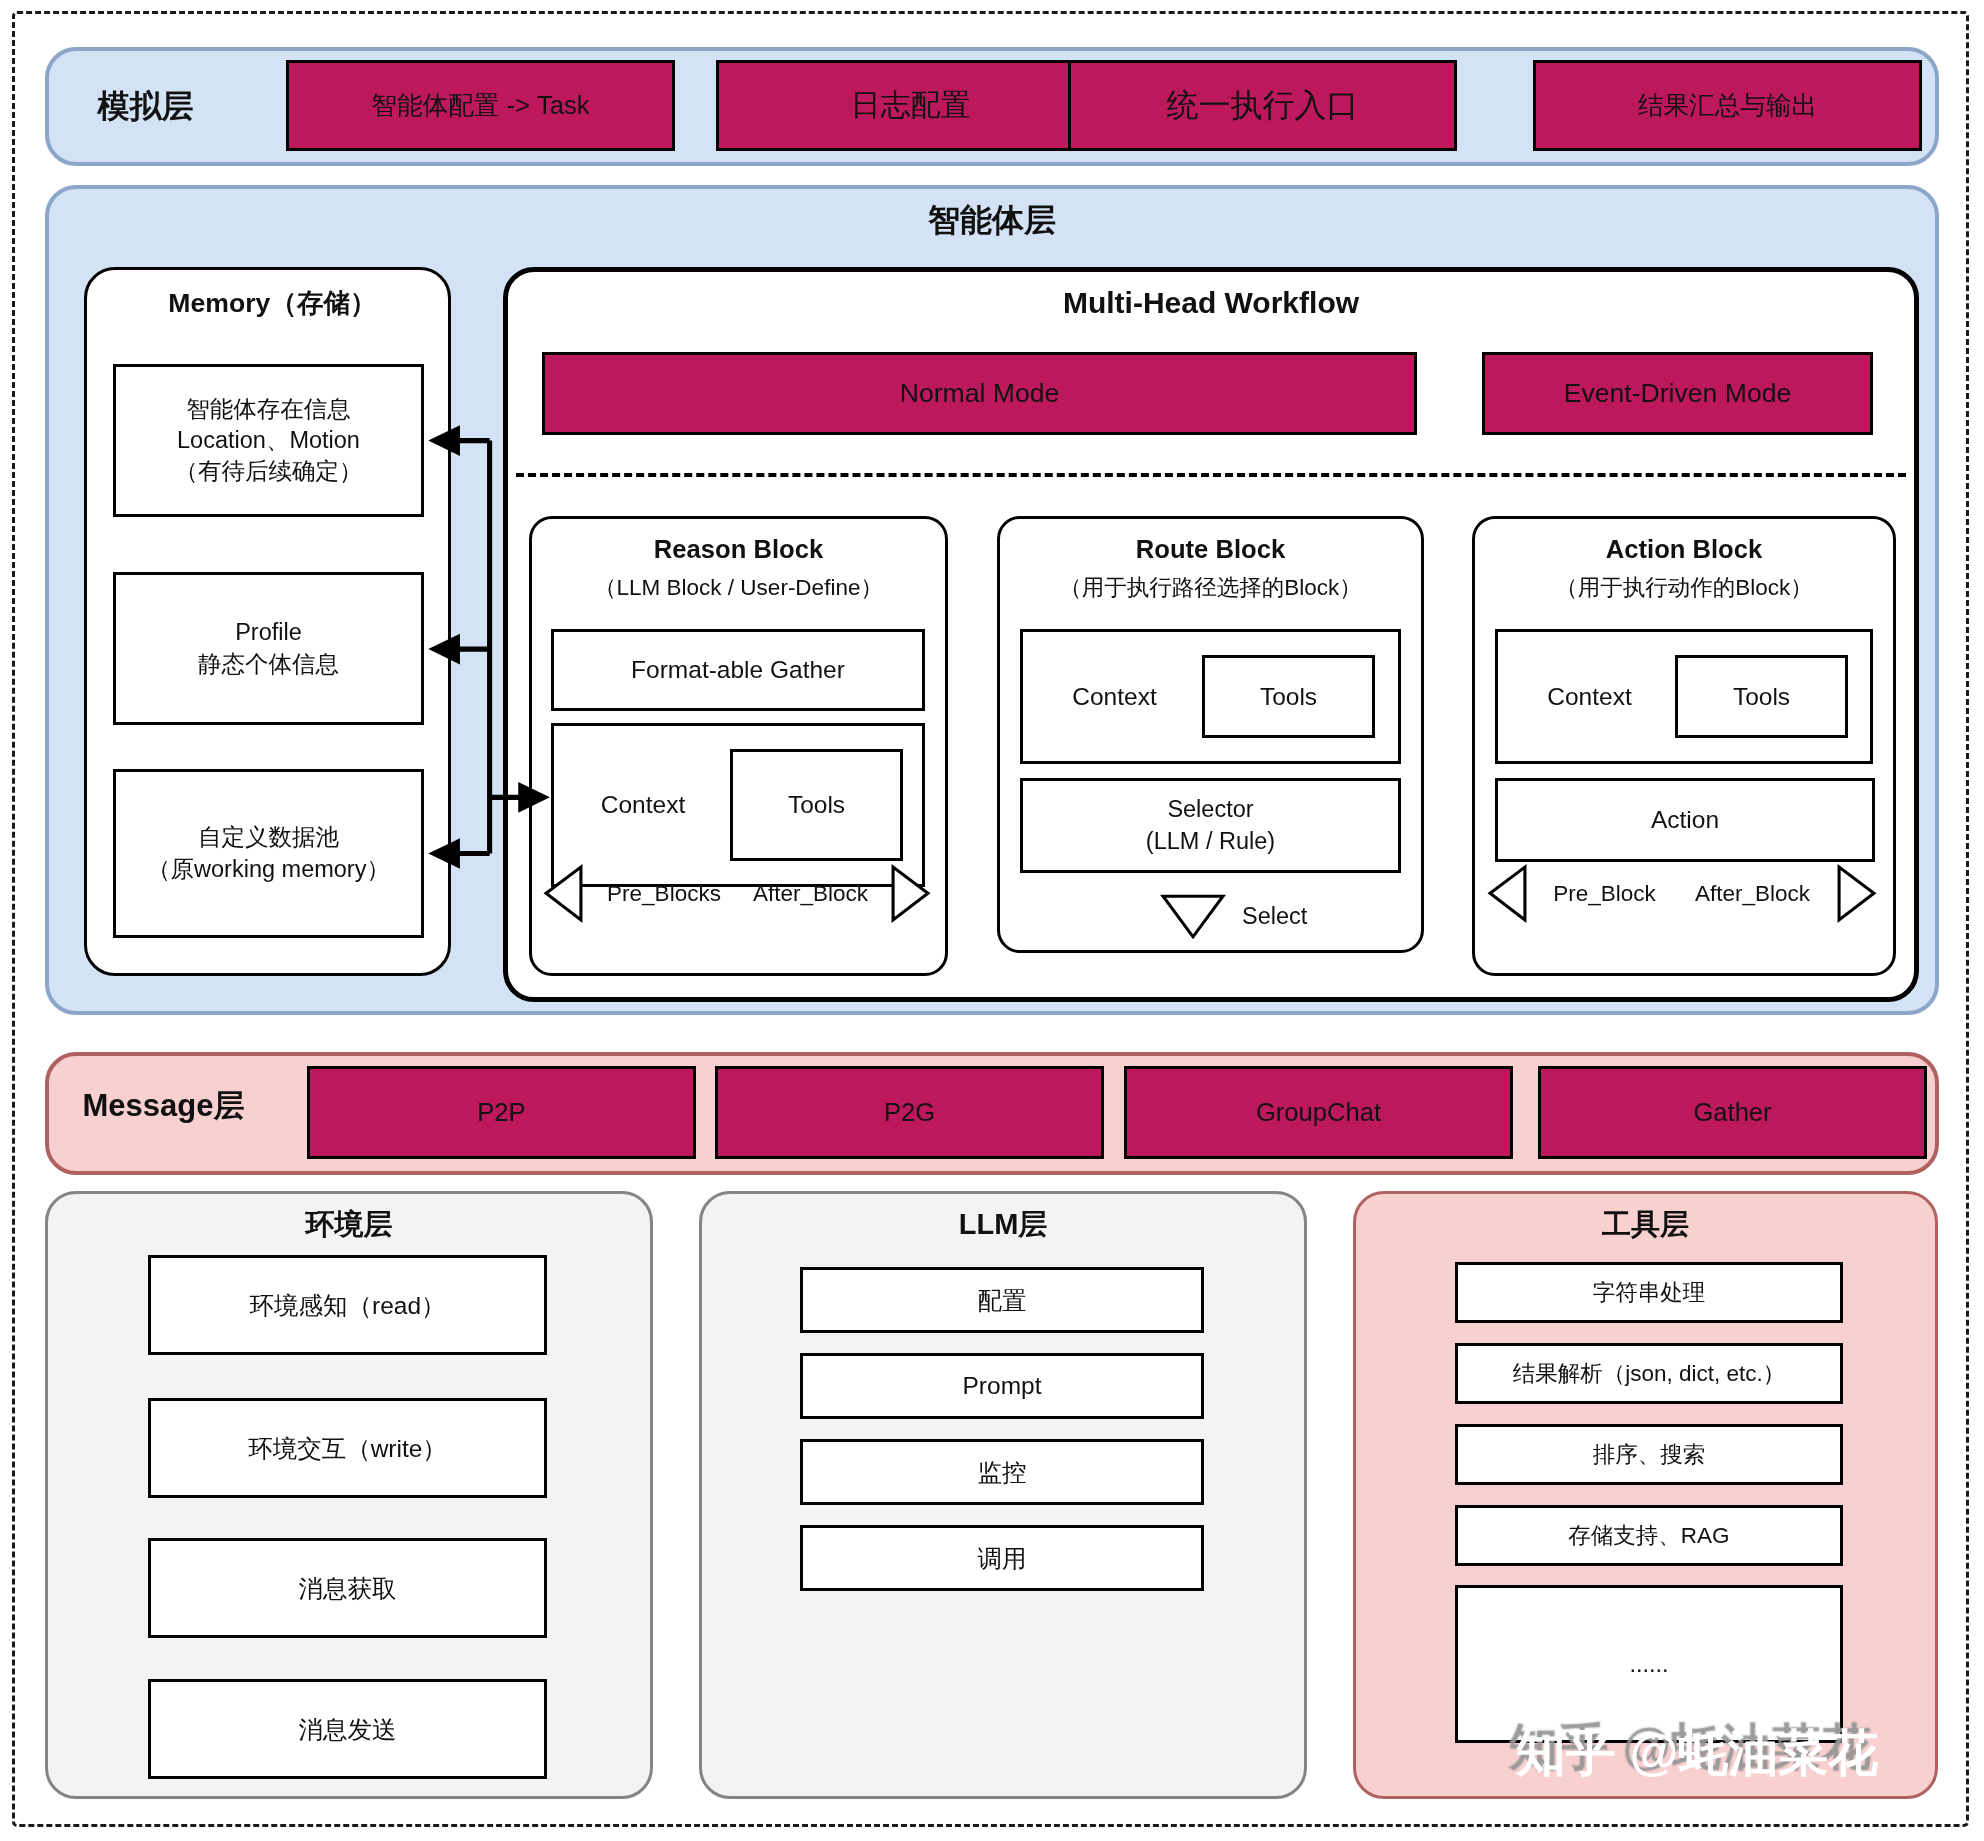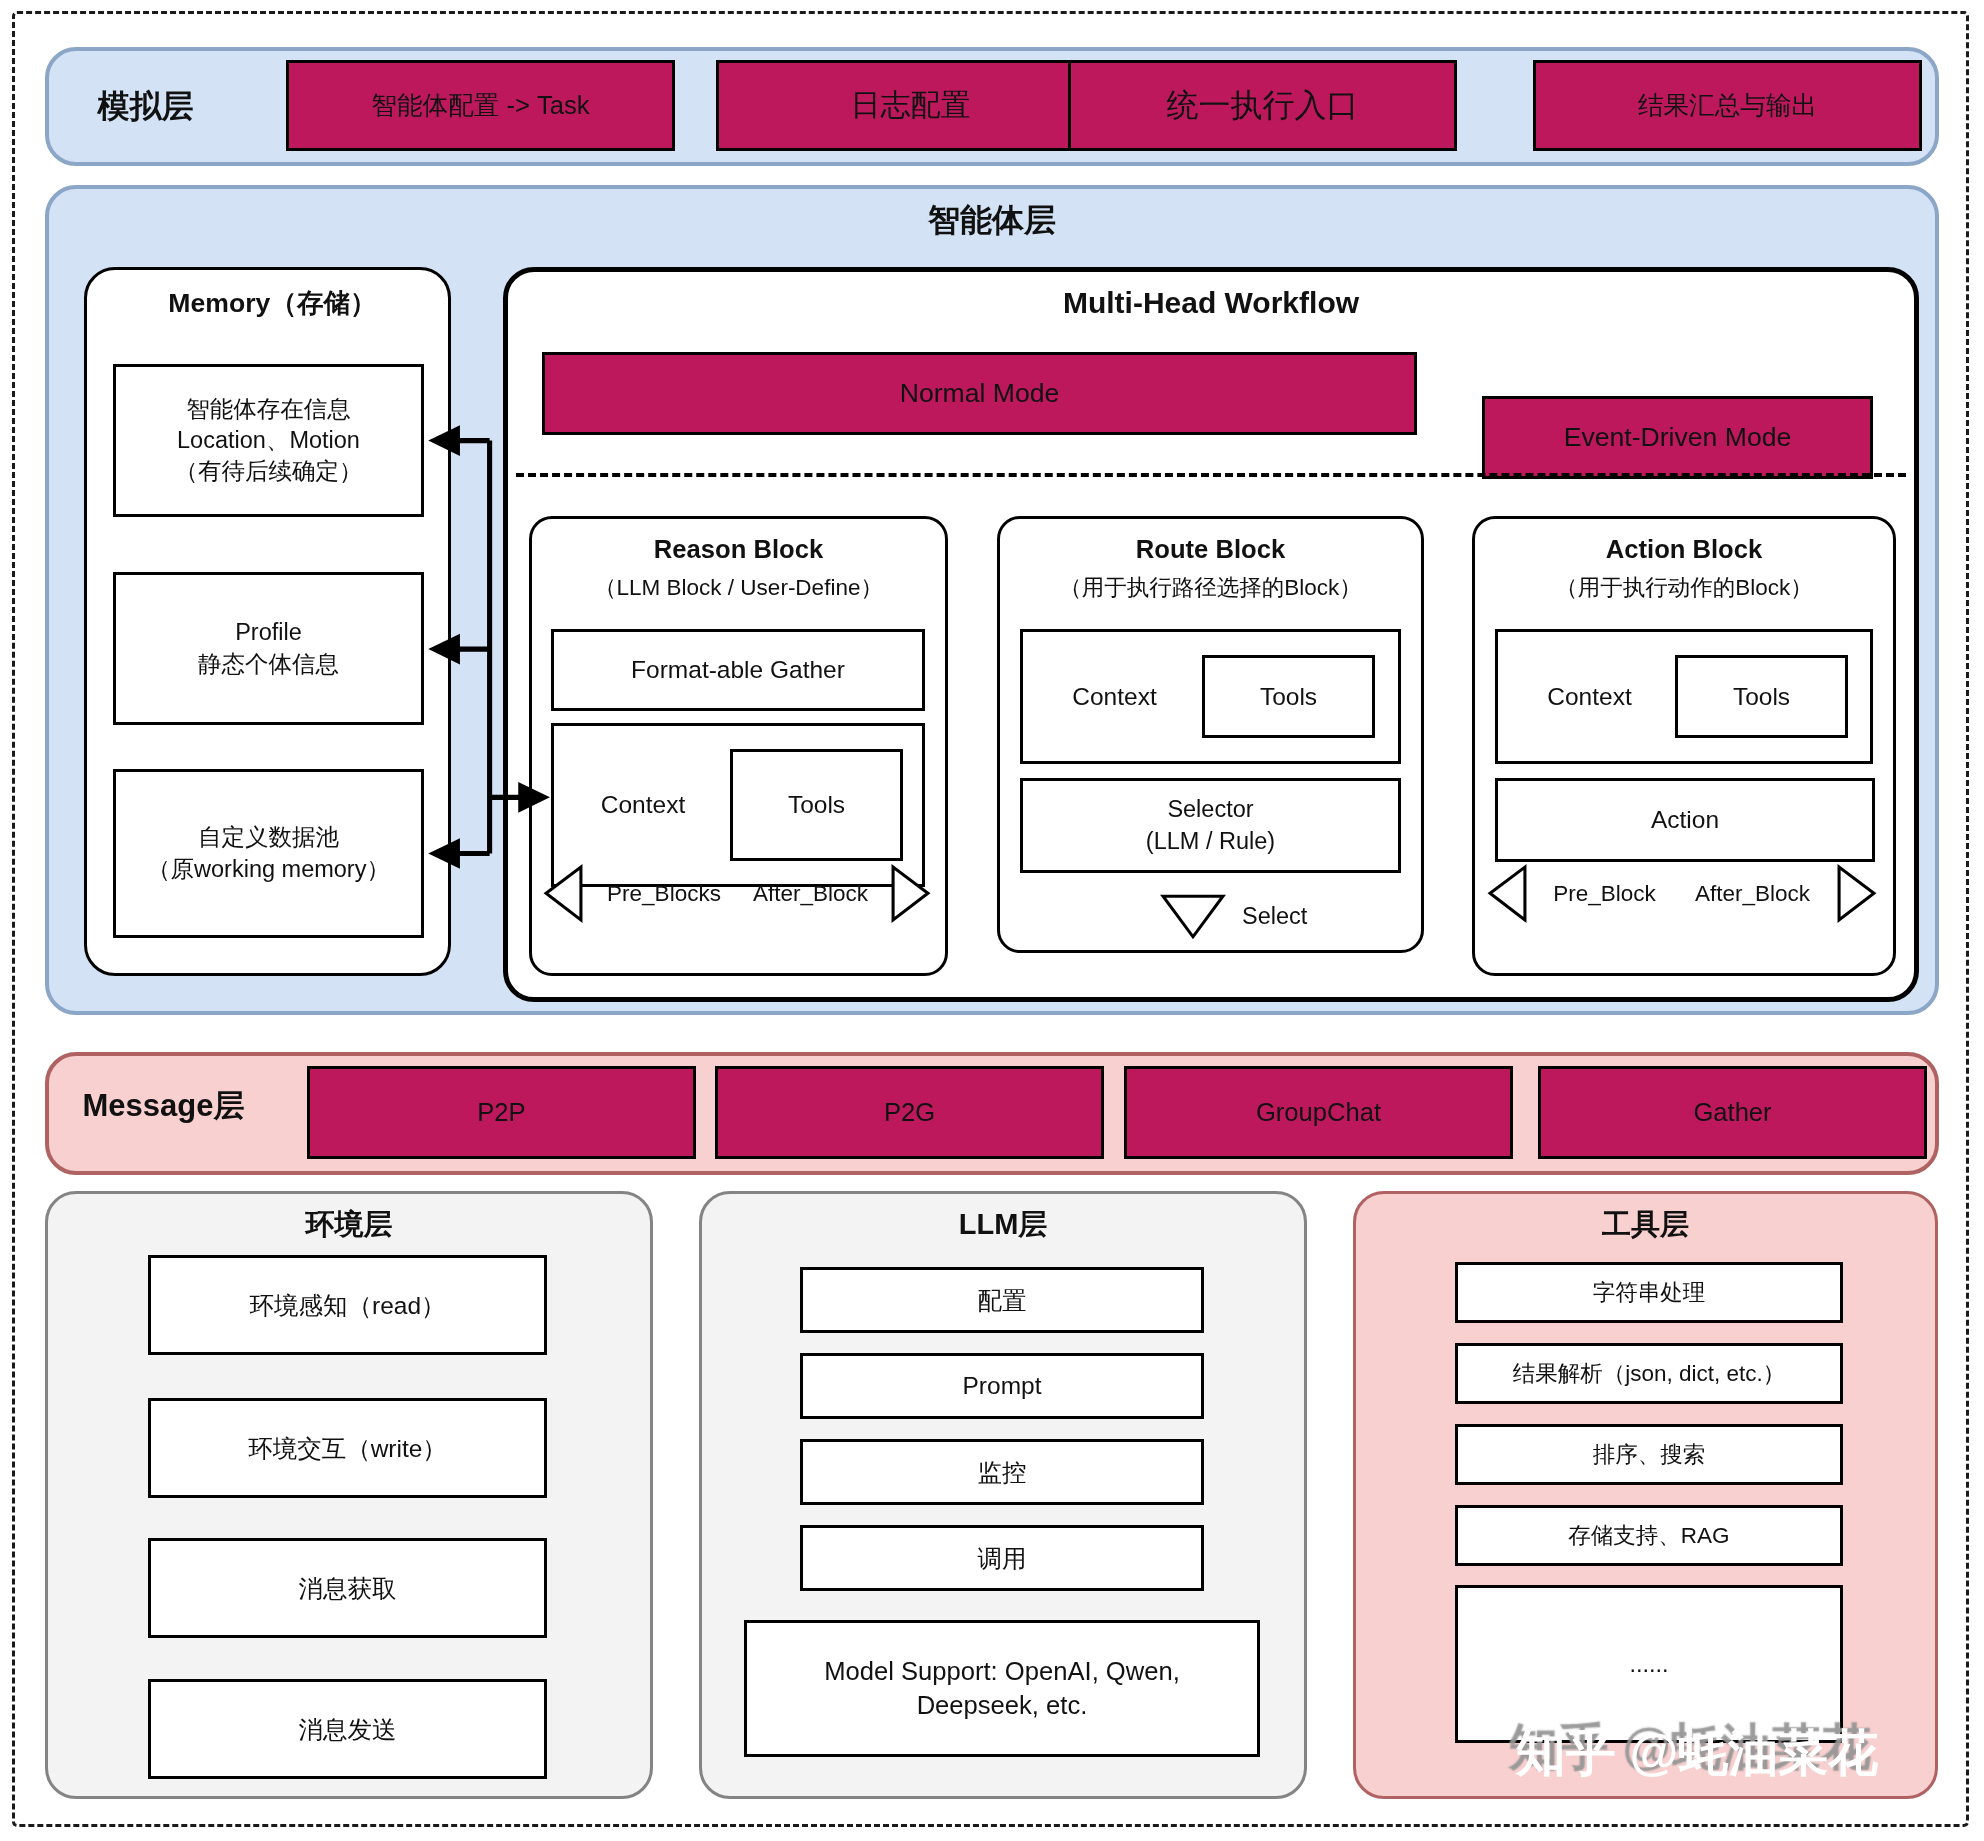--- a/index.html
+++ b/index.html
@@ -48,21 +48,21 @@
 Location、Motion
 （有待后续确定）</div>
   <div class="abs thinbox lbl preline" style="left:113px;top:572px;width:311px;height:153px;font-size:23.5px;">Profile
 静态个体信息</div>
   <div class="abs thinbox lbl preline" style="left:113px;top:769px;width:311px;height:169px;font-size:23.5px;">自定义数据池
 （原working memory）</div>
 
   <div class="abs wfcard" style="left:503px;top:267px;width:1416px;height:735px;"></div>
   <div class="abs lbl bold" style="left:503px;top:282px;width:1416px;height:41px;font-size:30px;">Multi-Head Workflow</div>
   <div class="abs wbox lbl" style="left:542px;top:352px;width:875px;height:83px;font-size:26.6px;">Normal Mode</div>
-  <div class="abs wbox lbl" style="left:1482px;top:352px;width:391px;height:83px;font-size:26.6px;margin-top:44px;">Event-Driven Mode</div>
+  <div class="abs wbox lbl" style="left:1482px;top:352px;width:391px;height:83px;font-size:26.6px;">Event-Driven Mode</div>
   <div class="abs divider" style="left:516px;top:473px;width:1390px;height:0px;"></div>
 
   <div class="abs blockcard" style="left:529px;top:516px;width:419px;height:460px;"></div>
   <div class="abs lbl bold" style="left:529px;top:531px;width:419px;height:36px;font-size:25.6px;">Reason Block</div>
   <div class="abs lbl" style="left:529px;top:571px;width:419px;height:33px;font-size:22.5px;">（LLM Block / User-Define）</div>
   <div class="abs thinbox lbl" style="left:551px;top:629px;width:374px;height:82px;font-size:24.5px;">Format-able Gather</div>
   <div class="abs thinbox" style="left:551px;top:723px;width:374px;height:164px;"></div>
   <div class="abs lbl" style="left:561px;top:723px;width:164px;height:164px;font-size:24.5px;">Context</div>
   <div class="abs thinbox lbl" style="left:730px;top:749px;width:173px;height:112px;font-size:24.5px;">Tools</div>
   <svg class="abs" style="left:543px;top:864px;" width="41" height="59" viewBox="0 0 80 115">
@@ -128,22 +128,20 @@
   <div class="abs thinbox lbl" style="left:148px;top:1398px;width:399px;height:100px;font-size:24.5px;">环境交互（write）</div>
   <div class="abs thinbox lbl" style="left:148px;top:1538px;width:399px;height:100px;font-size:24.5px;">消息获取</div>
   <div class="abs thinbox lbl" style="left:148px;top:1679px;width:399px;height:100px;font-size:24.5px;">消息发送</div>
 
   <div class="abs graycol" style="left:699px;top:1191px;width:608px;height:608px;"></div>
   <div class="abs lbl bold" style="left:699px;top:1204px;width:608px;height:41px;font-size:29px;">LLM层</div>
   <div class="abs thinbox lbl" style="left:800px;top:1267px;width:404px;height:66px;font-size:24.5px;">配置</div>
   <div class="abs thinbox lbl" style="left:800px;top:1353px;width:404px;height:66px;font-size:24.5px;">Prompt</div>
   <div class="abs thinbox lbl" style="left:800px;top:1439px;width:404px;height:66px;font-size:24.5px;">监控</div>
   <div class="abs thinbox lbl" style="left:800px;top:1525px;width:404px;height:66px;font-size:24.5px;">调用</div>
-  <div class="abs thinbox lbl preline" style="left:744px;top:1620px;width:516px;height:137px;font-size:25.6px;">Model Support: OpenAI, Qwen,
-Deepseek, etc.</div>
 
   <div class="abs pinkcol" style="left:1353px;top:1191px;width:585px;height:608px;"></div>
   <div class="abs lbl bold" style="left:1353px;top:1204px;width:585px;height:41px;font-size:29px;">工具层</div>
   <div class="abs thinbox lbl" style="left:1455px;top:1262px;width:388px;height:61px;font-size:22.5px;">字符串处理</div>
   <div class="abs thinbox lbl" style="left:1455px;top:1343px;width:388px;height:61px;font-size:22.5px;">结果解析（json, dict, etc.）</div>
   <div class="abs thinbox lbl" style="left:1455px;top:1424px;width:388px;height:61px;font-size:22.5px;">排序、搜索</div>
   <div class="abs thinbox lbl" style="left:1455px;top:1505px;width:388px;height:61px;font-size:22.5px;">存储支持、RAG</div>
   <div class="abs thinbox lbl" style="left:1455px;top:1585px;width:388px;height:158px;font-size:23.5px;">......</div>
 
   <div class="abs lbl watermark" style="left:1472px;top:1717px;width:450px;height:72px;">知乎 @蚝油菜花</div>

